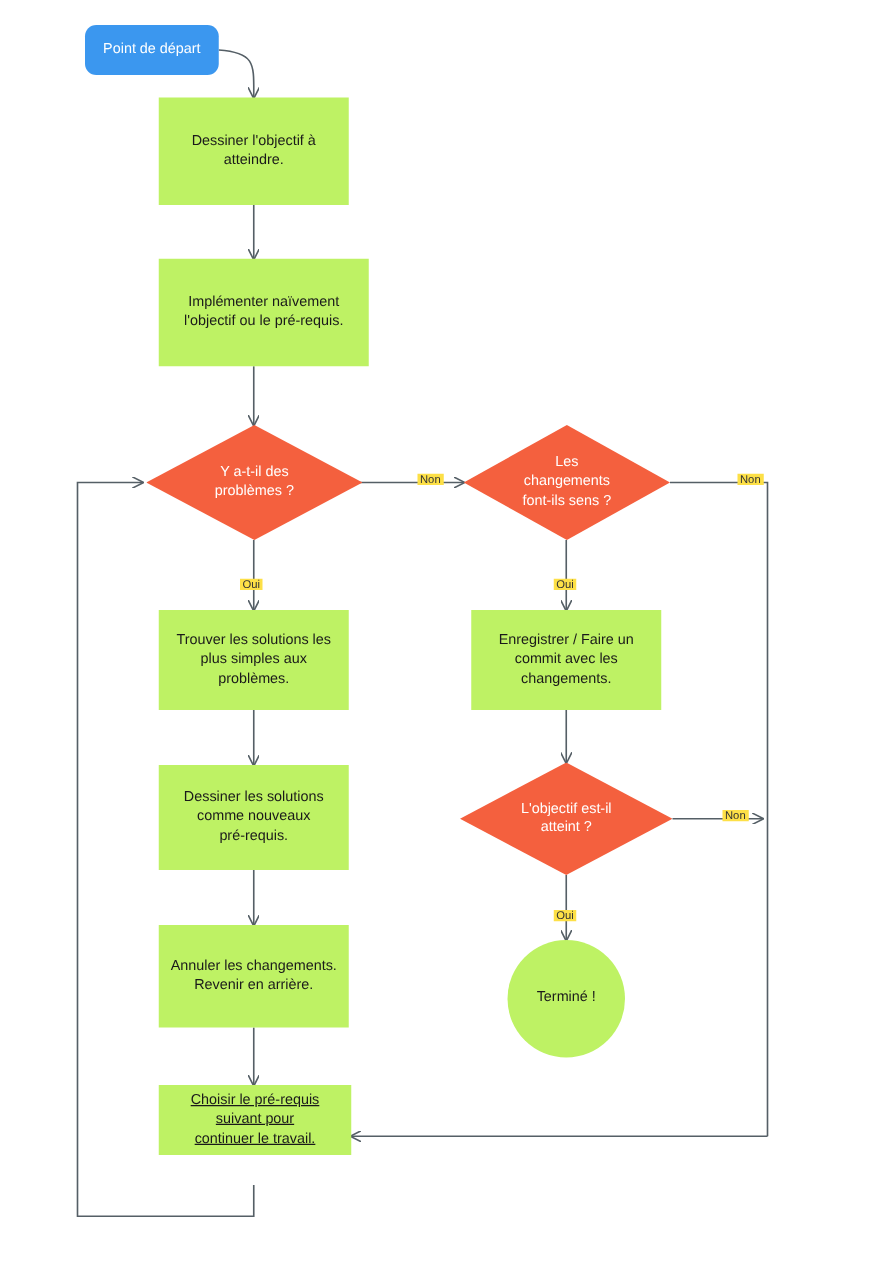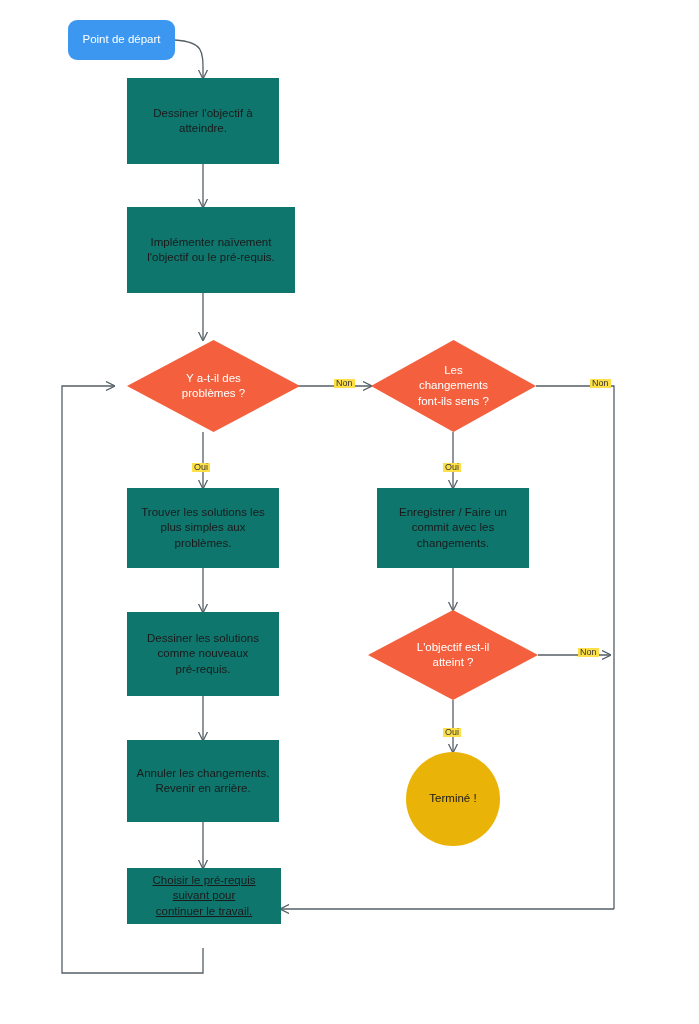--- a/index.html
+++ b/index.html
@@ -37,21 +37,21 @@
   .start-node {
     background: #3b97ef;
     color: #ffffff;
     border-radius: 9px;
     font-size: 11.5px;
     font-weight: 400;
   }
 
   
   .process-node {
-    background: #0f766e;
+    background: #bef264;
     color: #1a1a1a;
     font-size: 11.5px;
   }
 
   
   .decision-node {
     color: #ffffff;
     font-size: 11.5px;
     background: transparent;
   }
@@ -61,21 +61,21 @@
     background: #f4603e;
     clip-path: polygon(50% 0%, 100% 50%, 50% 100%, 0% 50%);
   }
   .decision-node .label {
     position: relative;
     z-index: 2;
   }
 
   
   .end-node {
-    background: #eab308;
+    background: #bef264;
     color: #1a1a1a;
     border-radius: 50%;
     font-size: 11.5px;
   }
 
   
   .edge-label {
     position: absolute;
     font-size: 9px;
     color: #333333;
@@ -146,21 +146,21 @@
   <div class="node process-node" style="left:127px; top:78px; width:152px; height:86px;">
     <span class="label">Dessiner l'objectif à
 atteindre.</span>
   </div>
 
   <div class="node process-node" style="left:127px; top:207px; width:168px; height:86px;">
     <span class="label">Implémenter naïvement
 l'objectif ou le pré-requis.</span>
   </div>
 
-  <div class="node decision-node" style="left:127px; top:340px; width:173px; height:92px;text-align:center;">
+  <div class="node decision-node" style="left:117px; top:340px; width:173px; height:92px;text-align:center;">
     <span class="diamond-bg"></span>
     <span class="label">Y a-t-il des
 problèmes ?</span>
   </div>
 
   <div class="node decision-node" style="left:371px; top:340px; width:165px; height:92px;justify-content:center;">
     <span class="diamond-bg"></span>
     <span class="label">Les
 changements
 font-ils sens ?</span>

